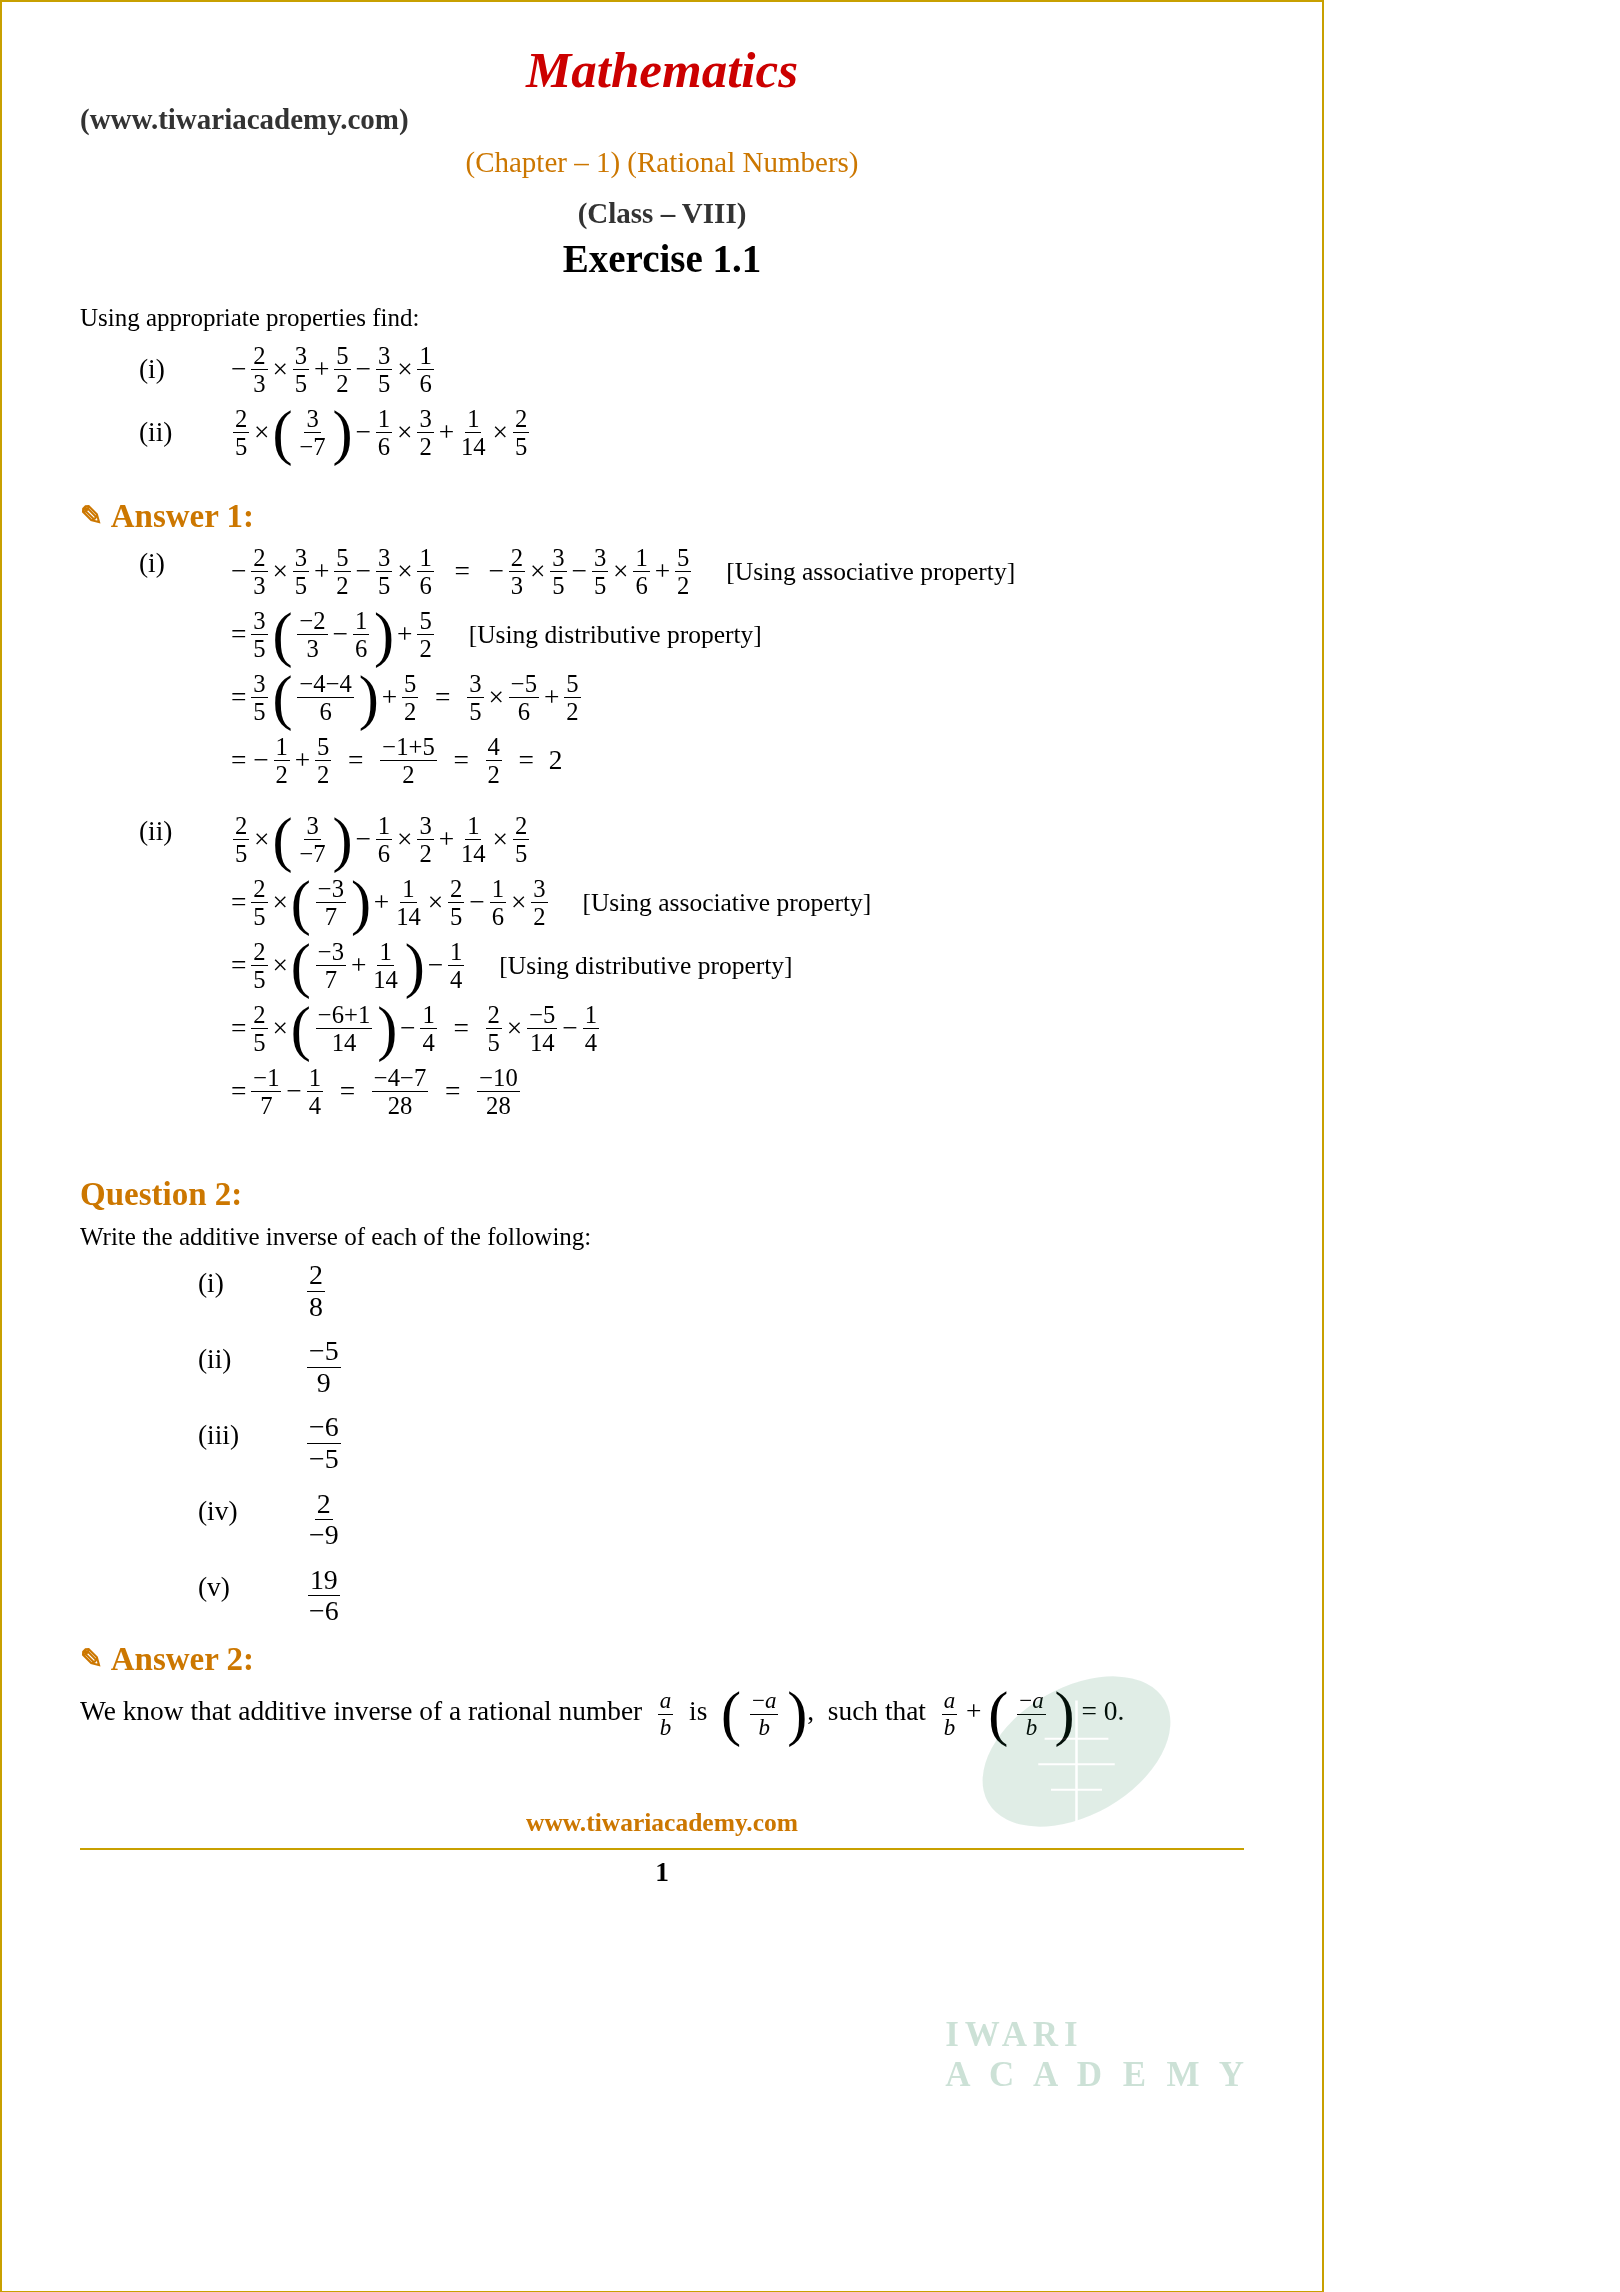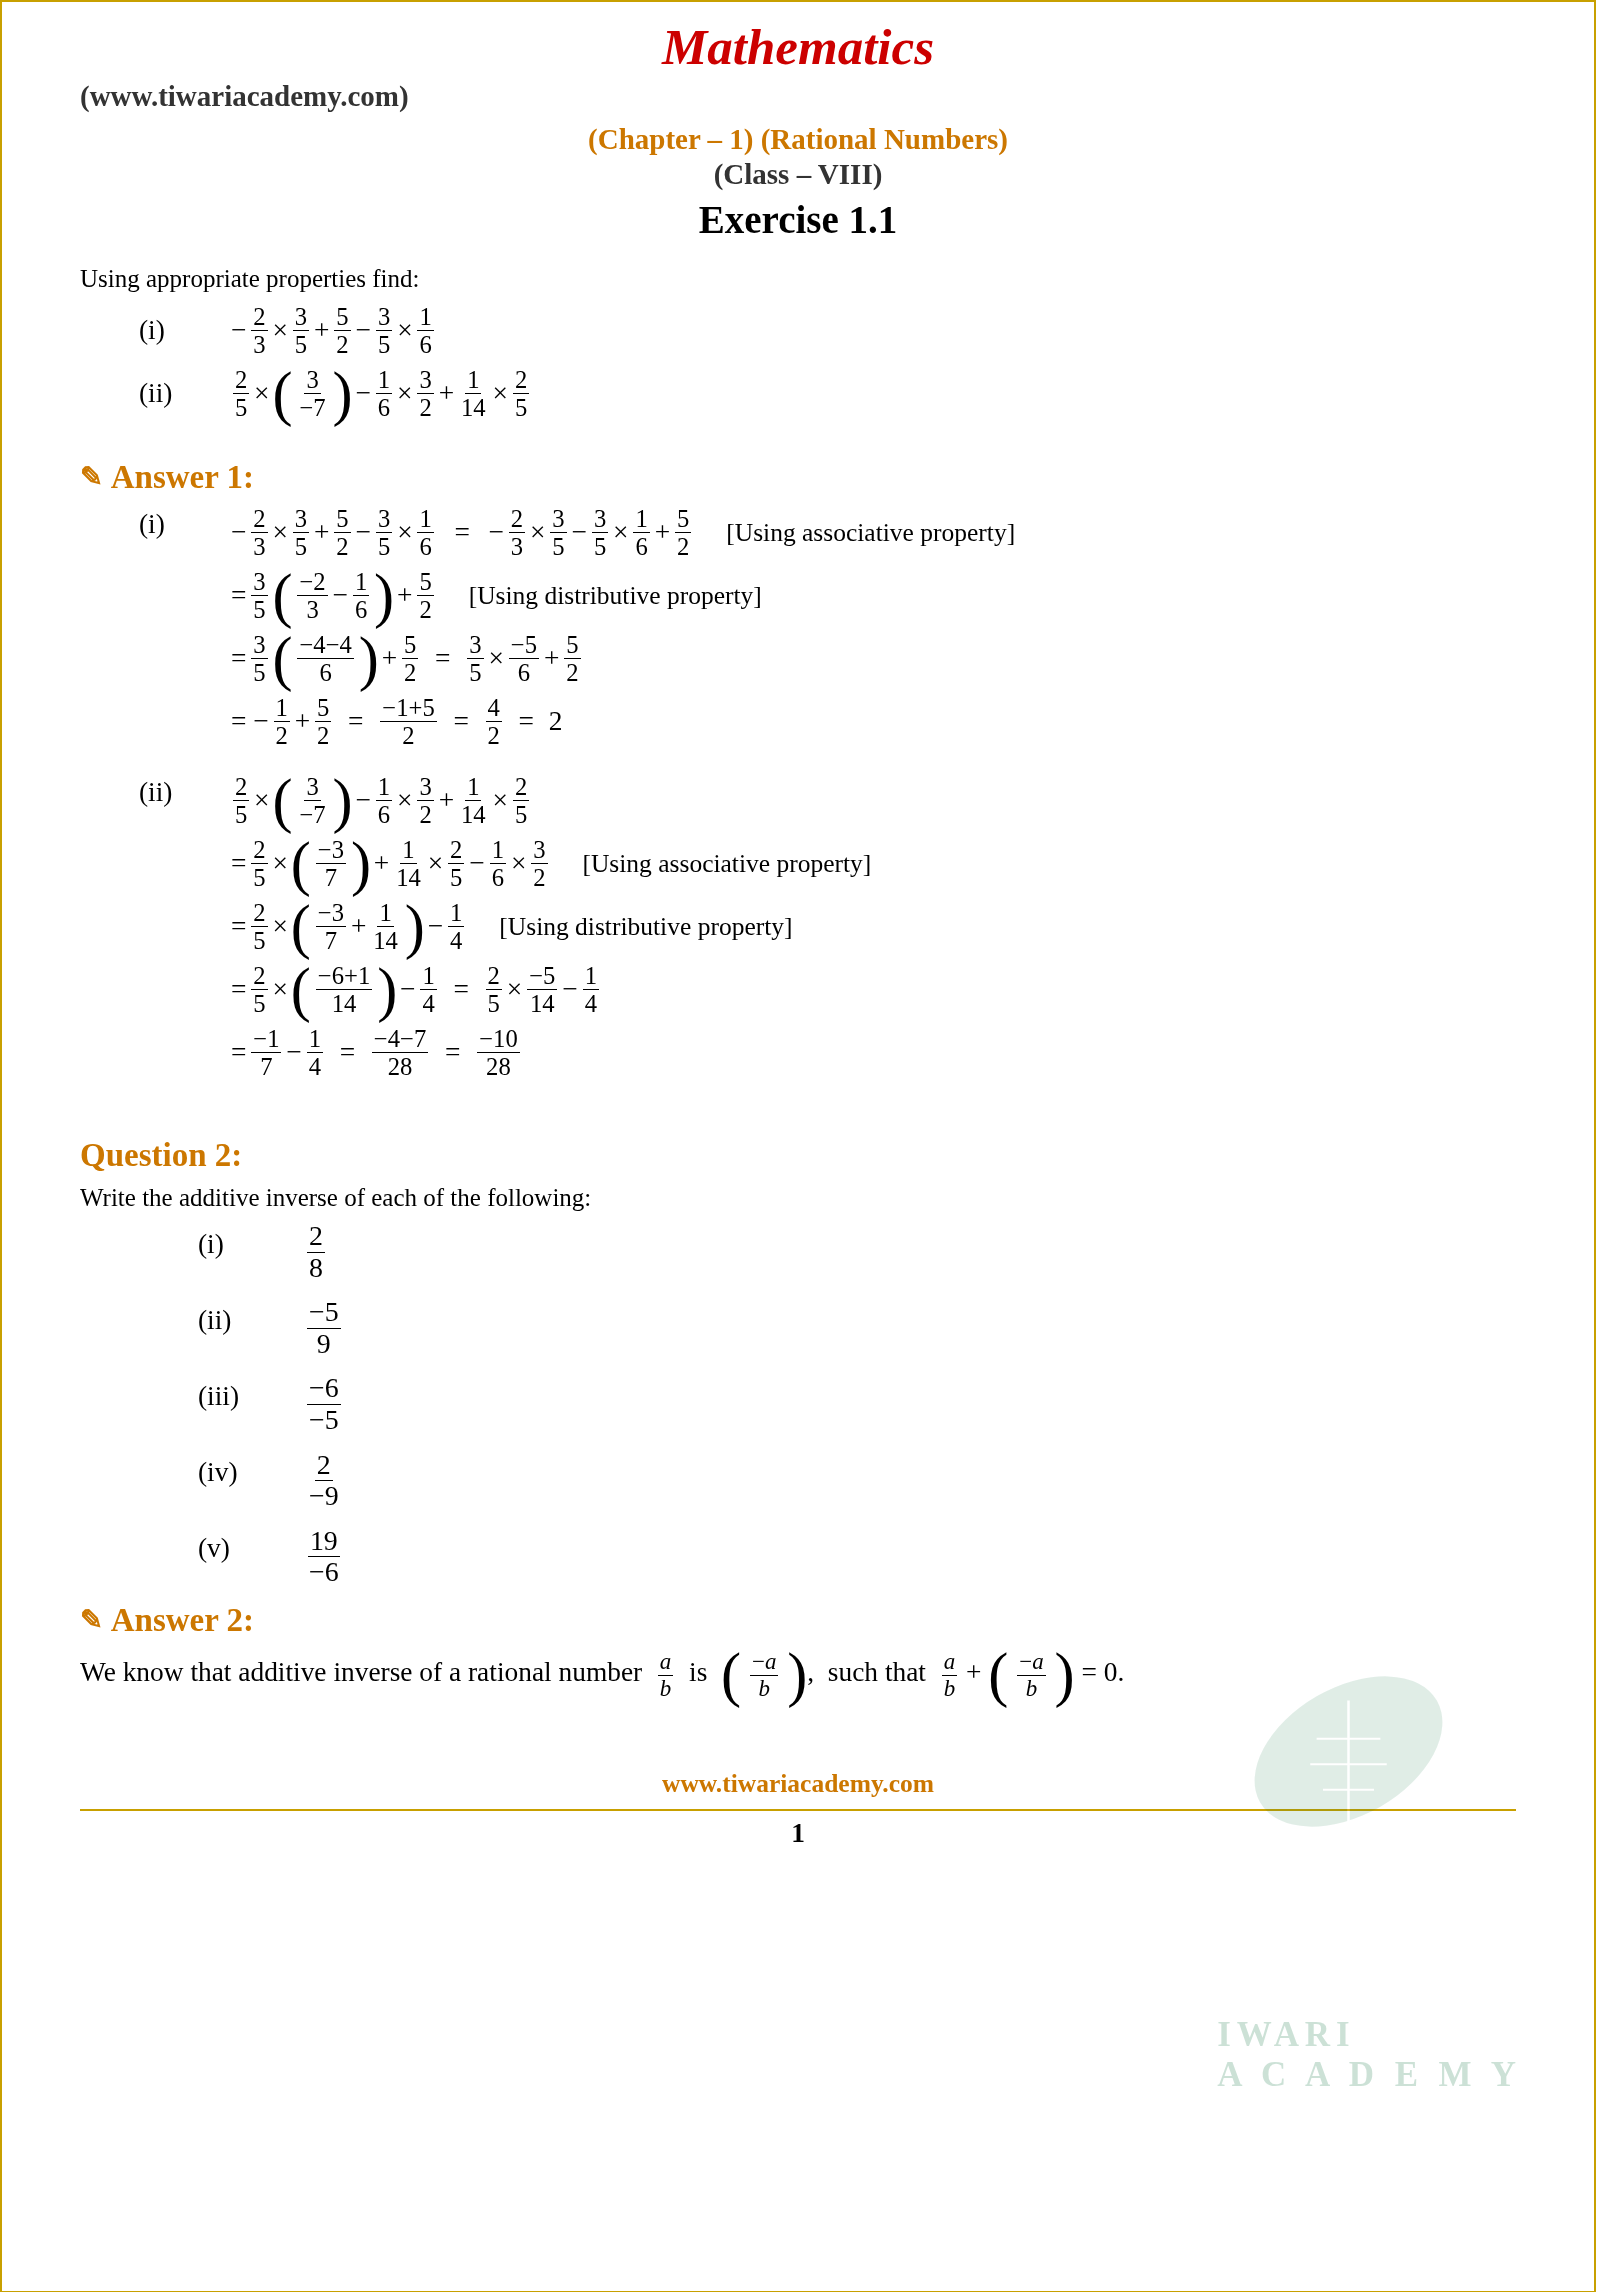--- a/index.html
+++ b/index.html
@@ -4,48 +4,48 @@
   <style>
     * { box-sizing: border-box; margin: 0; padding: 0; }
     body {
       background: #fff;
       font-family: 'Times New Roman', Times, serif;
       width: 1620px;
       min-height: 2293px;
       padding: 0;
     }
     .page {
-      width: 1596px;
+      width: 1324px;
       min-height: 2293px;
       background: #fff;
       border: 2.9px solid #c8a000;
-      padding: 16px 78px 59px 78px;
+      padding: 39px 78px 59px 78px;
       position: relative;
     }
     .page-title {
       text-align: center;
       font-size: 51px;
       font-style: italic;
       font-weight: bold;
       color: #cc0000;
       margin-bottom: 3.9px;
     }
     .page-subtitle {
       text-align: left;
       font-size: 29px;
       font-weight: bold;
       color: #333;
       margin-bottom: 10px;
     }
     .page-chapter {
       text-align: center;
       font-size: 29px;
-      font-weight: bold;
+      font-weight: normal;
       color: #cc7700;
-      margin-bottom: 2px;
+      margin-bottom: 18px;
     }
     .page-class {
       text-align: center;
       font-size: 29px;
       font-weight: bold;
       color: #333;
       margin-bottom: 5.9px;
     }
     .exercise-title {
       text-align: center;

